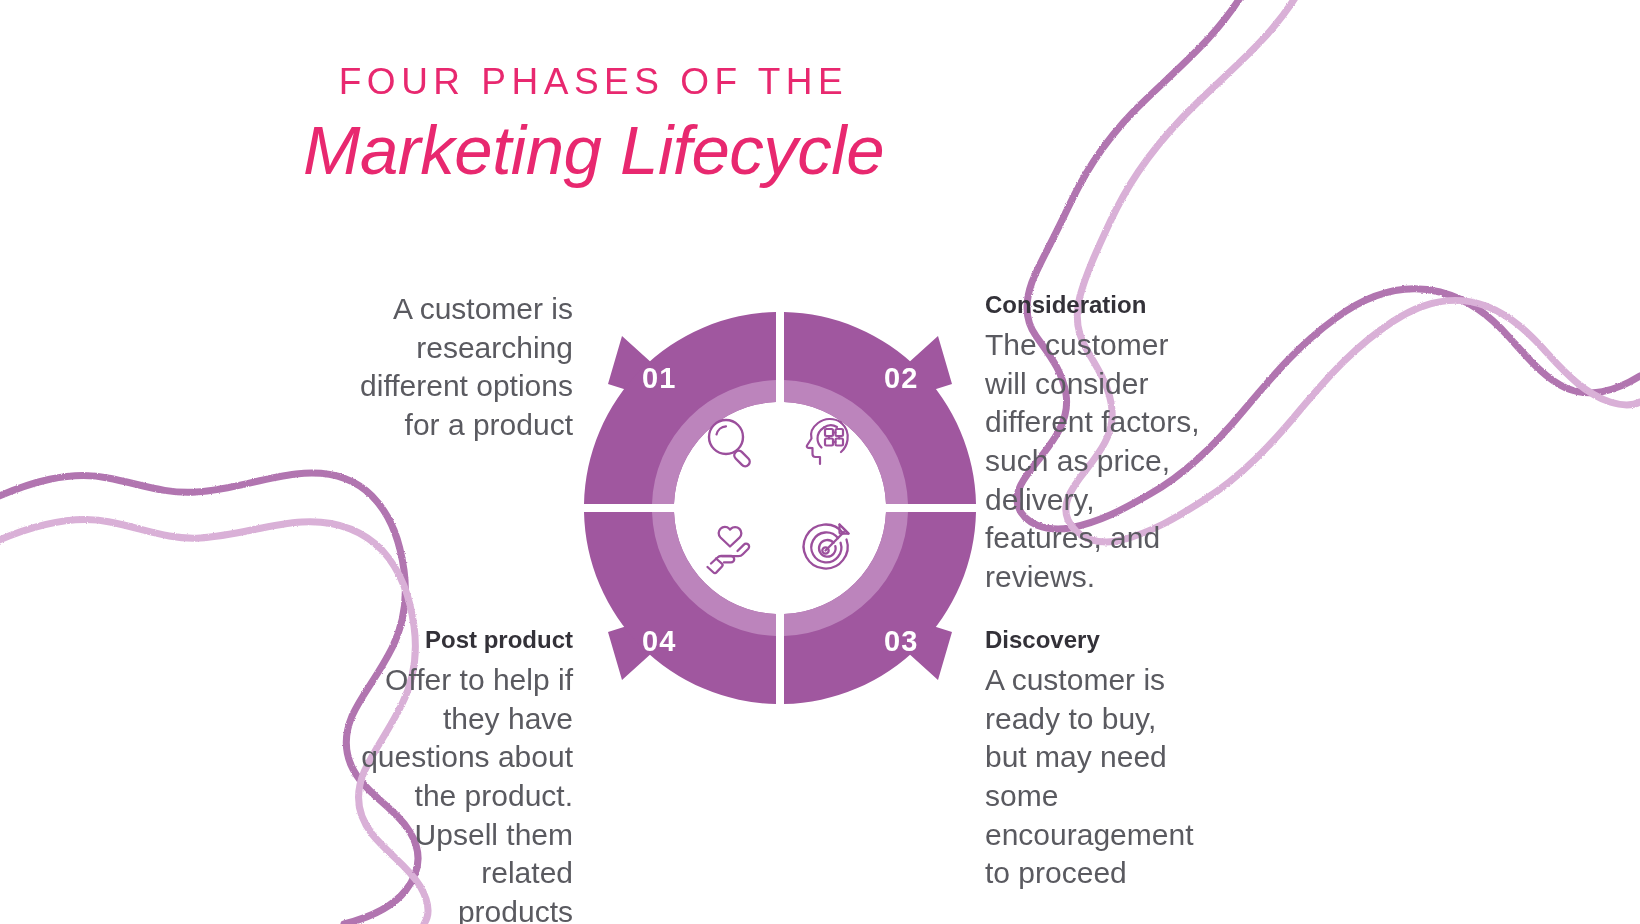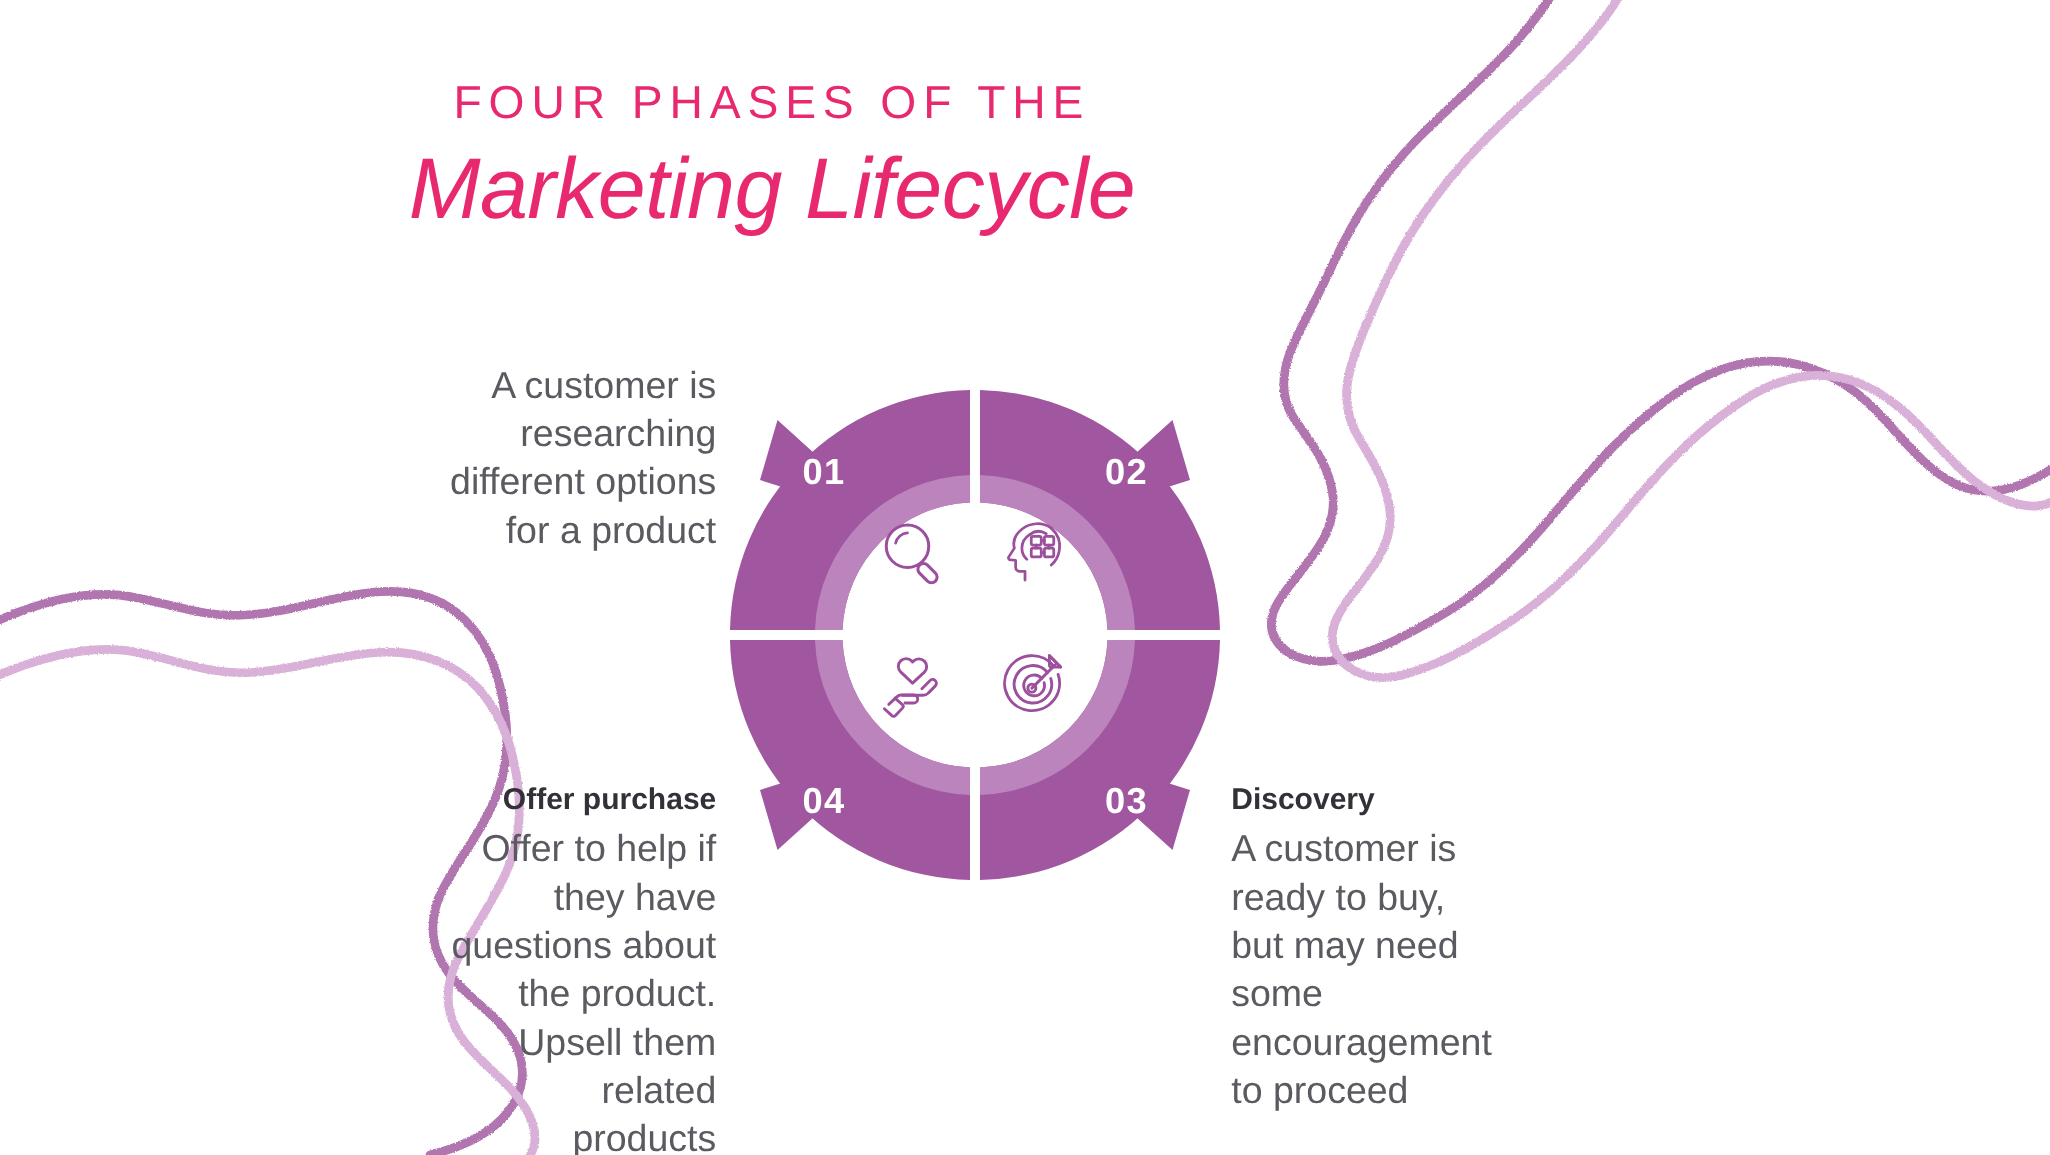--- a/index.html
+++ b/index.html
@@ -29,21 +29,20 @@
   }
 
   
   .title-block {
     position: absolute;
     left: 0;
     top: 62px;
     width: 1437px;
     text-align: center;
     z-index: 5;
-    padding-left: 24px;
   }
   .title-eyebrow {
     font-family: "Liberation Sans", sans-serif;
     font-size: 37px;
     font-weight: 300;
     letter-spacing: 5.5px;
     color: #e8286f;
     line-height: 1.1;
     white-space: nowrap;
     margin-left: -250px;
@@ -297,23 +296,27 @@
                  L47.6,11.6 a1.4,1.4 0 0 0 -0.6,-0.4 Z" stroke-width="2.2"></path>
         <path d="M45.5,9.5 L50.2,14.2 M54.5,18.6 L49.8,13.9"></path>
       </svg>
     </div>
   </div>
 
   <div class="phase-block align-right" id="block-discovery">
     <div class="phase-body">A customer is researching different options for a product</div>
   </div>
 
+  <div class="phase-block align-left" id="block-consideration">
+    <div class="phase-title">Consideration</div>
+    <div class="phase-body">The customer will consider different factors, such as price, delivery, features, and reviews.</div>
+  </div>
 
   <div class="phase-block align-right" id="block-postpurchase">
-    <div class="phase-title">Offer purchase</div>
+    <div class="phase-title">Post product</div>
     <div class="phase-body">Offer to help if they have questions about the product. Upsell them related products</div>
   </div>
 
   <div class="phase-block align-left" id="block-decision">
     <div class="phase-title">Discovery</div>
     <div class="phase-body">A customer is ready to buy, but may need some encouragement to proceed</div>
   </div>
 
 </div>
 

